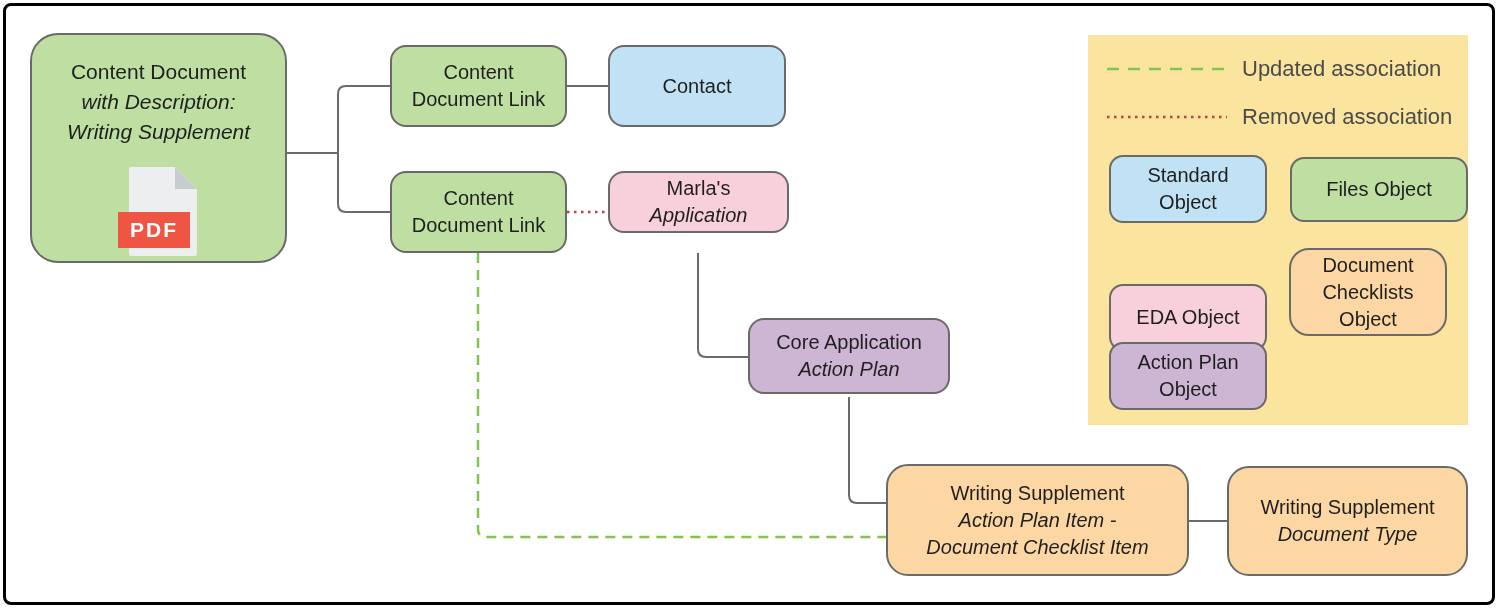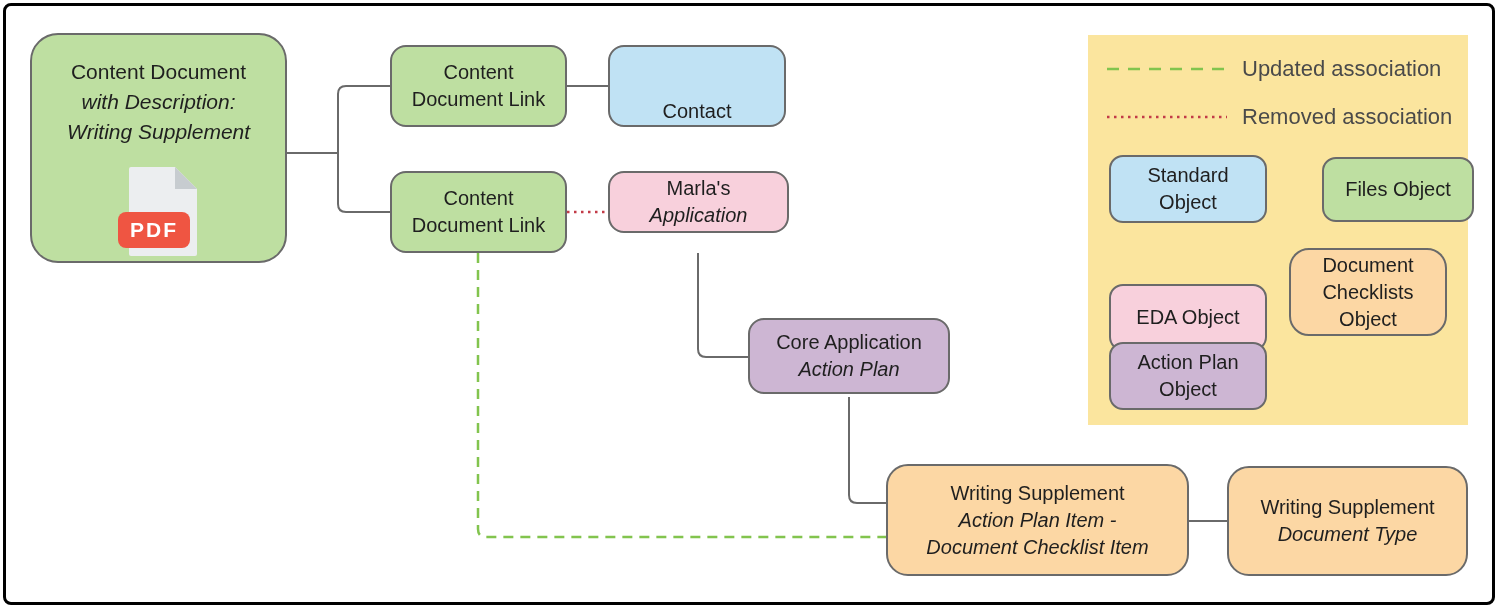--- a/index.html
+++ b/index.html
@@ -49,21 +49,21 @@
   }
   .pdf-fold{
     position:absolute;left:57px;top:0;width:22px;height:22px;
     background:var(--pdf-fold);
     -webkit-clip-path:polygon(0 0,100% 100%,0 100%);
     clip-path:polygon(0 0,100% 100%,0 100%);
   }
   .pdf-badge{
     position:absolute;left:0;top:45px;width:72px;height:36px;
     background:var(--pdf-red);
-    border-radius:8px;
+    border-radius:0;
     color:#ffffff;font-weight:bold;font-size:21px;letter-spacing:2px;
     display:flex;align-items:center;justify-content:center;
   }
   
   .legend{
     position:absolute;left:1088px;top:35px;width:380px;height:390px;
     background:var(--yellow);z-index:2;
   }
   .legend-row{
     position:absolute;display:flex;align-items:center;gap:14px;height:28px;
@@ -106,21 +106,21 @@
       <div class="pdf-fold"></div>
       <div class="pdf-badge">PDF</div>
     </div>
   </div>
 
   <div class="node fill-green" style="left:390px;top:45px;width:177px;height:82px;border-radius:16px;">
     <div>Content</div>
     <div>Document Link</div>
   </div>
 
-  <div class="node fill-blue" style="left:608px;top:45px;width:178px;height:82px;border-radius:16px;justify-content:flex-end;">
+  <div class="node fill-blue" style="left:608px;top:45px;width:178px;height:82px;border-radius:16px;">
     <div>Contact</div>
   </div>
 
   <div class="node fill-green" style="left:390px;top:171px;width:177px;height:82px;border-radius:16px;">
     <div>Content</div>
     <div>Document Link</div>
   </div>
 
   <div class="node fill-pink" style="left:608px;top:171px;width:181px;height:62px;border-radius:16px;">
     <div>Marla's</div>
@@ -157,21 +157,21 @@
         <path d="M1,3 H121" fill="none" style="stroke:var(--removed-red)" stroke-width="2.5" stroke-dasharray="2.5,4.5"></path>
       </svg>
       <span class="lbl">Removed association</span>
     </div>
 
     <div class="node fill-blue" style="left:21px;top:120px;width:158px;height:68px;border-radius:14px;">
       <div>Standard</div>
       <div>Object</div>
     </div>
 
-    <div class="node fill-green" style="left:202px;top:122px;width:152px;height:65px;border-radius:14px;margin-left:32px;">
+    <div class="node fill-green" style="left:202px;top:122px;width:178px;height:65px;border-radius:14px;">
       <div>Files Object</div>
     </div>
 
     <div class="node fill-pink" style="left:21px;top:215px;width:158px;height:67px;border-radius:14px;margin-top:34px;">
       <div>EDA Object</div>
     </div>
 
     <div class="node fill-orange" style="left:201px;top:213px;width:158px;height:88px;border-radius:20px;">
       <div>Document</div>
       <div>Checklists</div>

